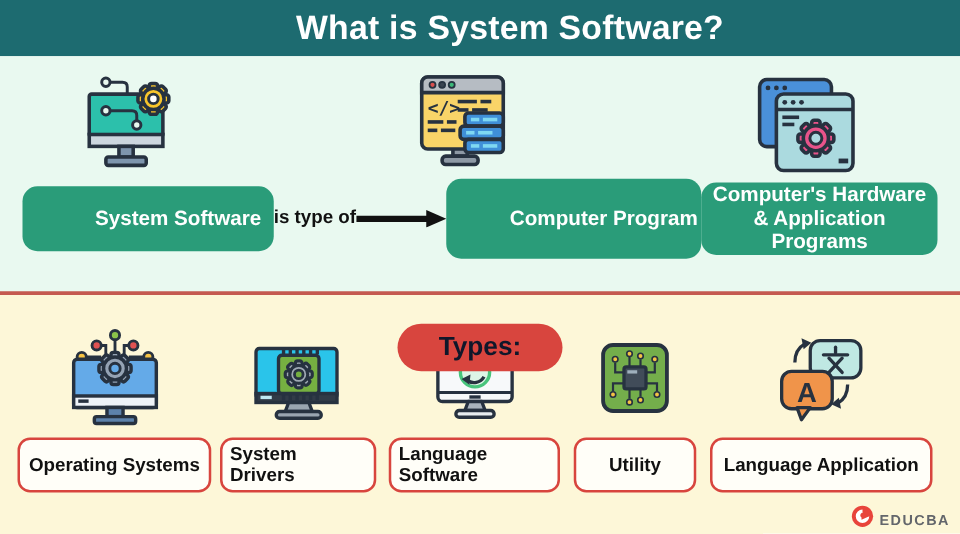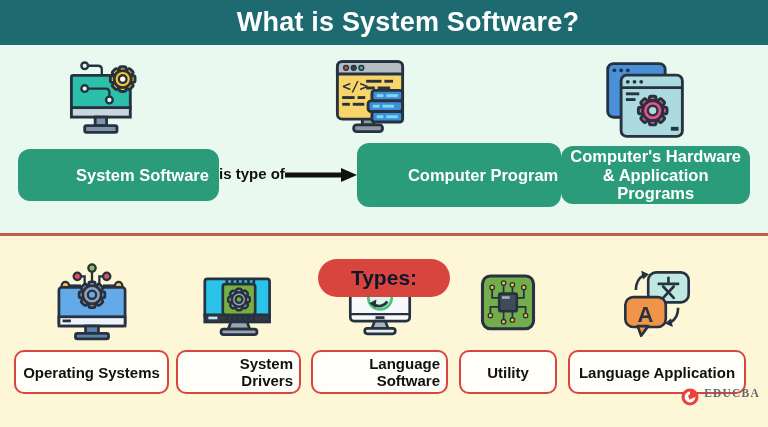--- a/index.html
+++ b/index.html
@@ -51,29 +51,29 @@
     display:flex;align-items:center;justify-content:center;
     font-weight:bold;font-size:21px;margin-top:44px;
   }
   
   .type-item{position:absolute;top:256px;display:flex;flex-direction:column;align-items:center;}
   .type-icon{height:92px;display:flex;align-items:flex-end;justify-content:center;margin-bottom:2px;}
   .type-label{
     width:100%;height:44px;box-sizing:border-box;background:#fffef8;
     border:2px solid #d8453e;border-radius:10px;
     display:flex;align-items:center;justify-content:center;
-    font-weight:bold;font-size:15px;color:#111;text-align:right;padding:0 6px;
+    font-weight:bold;font-size:15px;color:#111;text-align:left;padding:0 6px;
   }
   .ti-1{left:14px;width:155px;}
   .ti-2{left:176px;width:125px;}
   .ti-3{left:311px;width:137px;}
   .ti-4{left:459px;width:98px;}
   .ti-5{left:568px;width:178px;}
   
-  .brand{position:absolute;right:8px;bottom:20px;display:flex;align-items:flex-start;gap:4px;font-family:Liberation Serif, serif;}
+  .brand{position:absolute;right:8px;bottom:4px;display:flex;align-items:flex-end;gap:4px;}
   .brand-text{font-weight:bold;font-size:11.5px;color:#63666b;letter-spacing:1.2px;}
 </style>
 </head>
 <body>
 
 <div class="canvas">
 
   <div class="header">
     <h1>What is System Software?</h1>
   </div>

